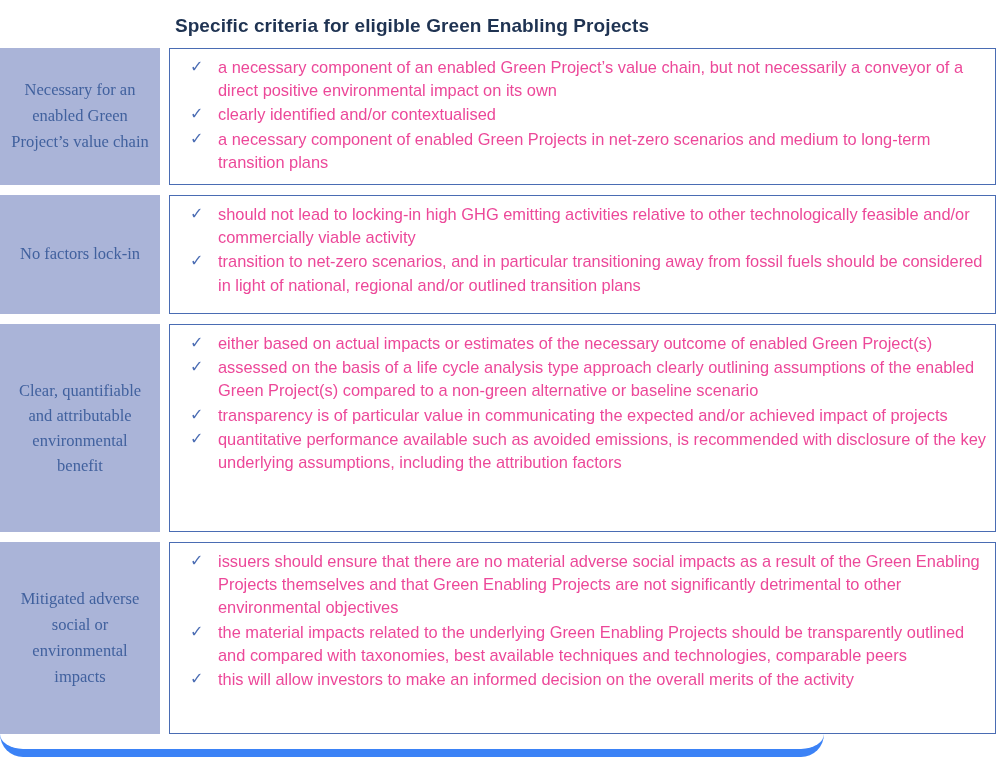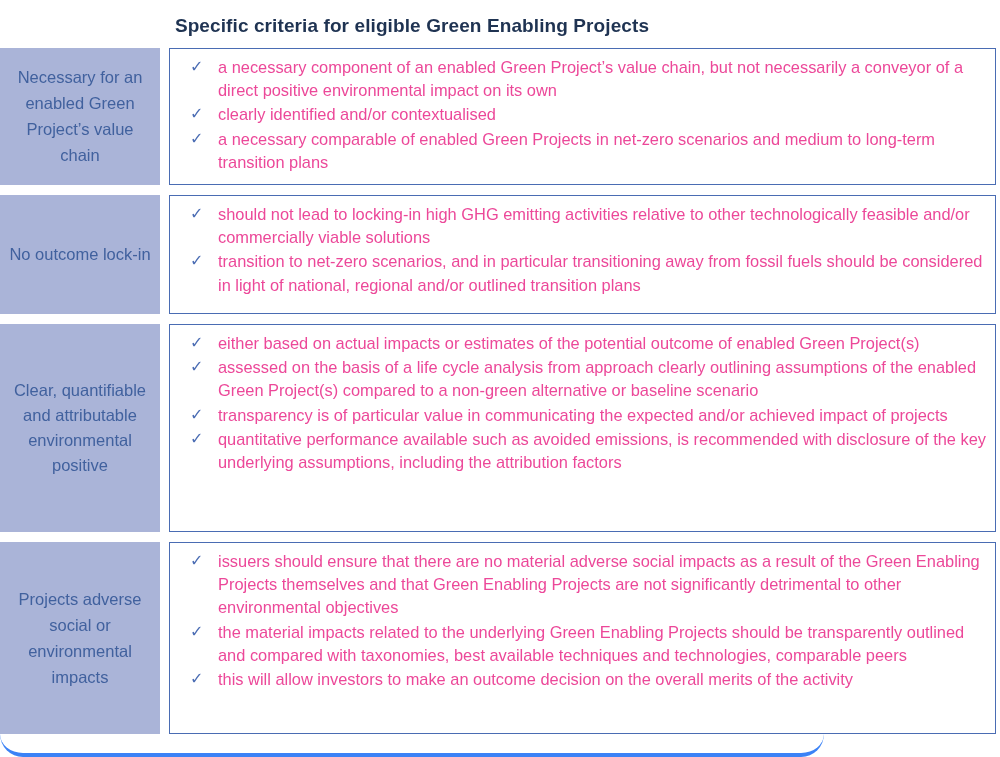--- a/index.html
+++ b/index.html
@@ -13,21 +13,21 @@
     font-family: "Liberation Sans", sans-serif;
     overflow: hidden;
     position: relative;
   }
 
   #page-root {
     width: 824px;
     height: 757px;
     box-sizing: border-box;
     position: relative;
-    border-bottom: 4px solid #3b82f6;
+    border-bottom: 8px solid #3b82f6;
     background: #ffffff;
     border-radius: 23px;
   }
 
   .slide-title {
     text-align: center;
     font-size: 19px;
     font-weight: bold;
     color: #1f3352;
     letter-spacing: 0.1px;
@@ -63,21 +63,21 @@
     color: #41619e;
     font-size: 16.5px;
     line-height: 1.58;
     text-align: center;
     display: flex;
     align-items: center;
     justify-content: center;
     box-sizing: border-box;
     padding: 6px 8px;
     height: 100%;
-    font-family: Liberation Sans, sans-serif;
+    font-family: Liberation Serif, serif;
   }
 
   .spacer-cell {
     width: 9px;
     padding: 0;
     background: #ffffff;
   }
 
   .criterion-items-cell {
     padding: 0;
@@ -159,105 +159,105 @@
               <li class="bullet-item">
                 <span class="check-icon">✓</span>
                 <span class="bullet-text">a necessary component of an enabled Green Project’s value chain, but not necessarily a conveyor of a direct positive environmental impact on its own</span>
               </li>
               <li class="bullet-item">
                 <span class="check-icon">✓</span>
                 <span class="bullet-text">clearly identified and/or contextualised</span>
               </li>
               <li class="bullet-item">
                 <span class="check-icon">✓</span>
-                <span class="bullet-text">a necessary comparable of enabled Green Projects in net-zero scenarios and medium to long-term transition plans</span>
+                <span class="bullet-text">a necessary component of enabled Green Projects in net-zero scenarios and medium to long-term transition plans</span>
               </li>
             </ul>
           </div>
         </td>
       </tr>
       <tr class="row-gap">
           <td colspan="3"></td>
         </tr>
 
       <tr class="criteria-row row-h2">
         <td class="criterion-label-cell">
-          <div class="criterion-label-box">No outcome lock-in</div>
-        </td>
-        <td class="spacer-cell"></td>
-        <td class="criterion-items-cell">
-          <div class="criterion-items-box">
-            <ul class="bullet-list">
-              <li class="bullet-item">
-                <span class="check-icon">✓</span>
-                <span class="bullet-text">should not lead to locking-in high GHG emitting activities relative to other technologically feasible and/or commercially viable solutions</span>
+          <div class="criterion-label-box">No factors lock-in</div>
+        </td>
+        <td class="spacer-cell"></td>
+        <td class="criterion-items-cell">
+          <div class="criterion-items-box">
+            <ul class="bullet-list">
+              <li class="bullet-item">
+                <span class="check-icon">✓</span>
+                <span class="bullet-text">should not lead to locking-in high GHG emitting activities relative to other technologically feasible and/or commercially viable activity</span>
               </li>
               <li class="bullet-item">
                 <span class="check-icon">✓</span>
                 <span class="bullet-text">transition to net-zero scenarios, and in particular transitioning away from fossil fuels should be considered in light of national, regional and/or outlined transition plans</span>
               </li>
             </ul>
           </div>
         </td>
       </tr>
       <tr class="row-gap">
           <td colspan="3"></td>
         </tr>
 
       <tr class="criteria-row row-h3">
         <td class="criterion-label-cell">
-          <div class="criterion-label-box">Clear, quantifiable and attributable environmental positive</div>
-        </td>
-        <td class="spacer-cell"></td>
-        <td class="criterion-items-cell">
-          <div class="criterion-items-box">
-            <ul class="bullet-list">
-              <li class="bullet-item">
-                <span class="check-icon">✓</span>
-                <span class="bullet-text">either based on actual impacts or estimates of the potential outcome of enabled Green Project(s)</span>
-              </li>
-              <li class="bullet-item">
-                <span class="check-icon">✓</span>
-                <span class="bullet-text">assessed on the basis of a life cycle analysis from approach clearly outlining assumptions of the enabled Green Project(s) compared to a non-green alternative or baseline scenario</span>
+          <div class="criterion-label-box">Clear, quantifiable and attributable environmental benefit</div>
+        </td>
+        <td class="spacer-cell"></td>
+        <td class="criterion-items-cell">
+          <div class="criterion-items-box">
+            <ul class="bullet-list">
+              <li class="bullet-item">
+                <span class="check-icon">✓</span>
+                <span class="bullet-text">either based on actual impacts or estimates of the necessary outcome of enabled Green Project(s)</span>
+              </li>
+              <li class="bullet-item">
+                <span class="check-icon">✓</span>
+                <span class="bullet-text">assessed on the basis of a life cycle analysis type approach clearly outlining assumptions of the enabled Green Project(s) compared to a non-green alternative or baseline scenario</span>
               </li>
               <li class="bullet-item">
                 <span class="check-icon">✓</span>
                 <span class="bullet-text">transparency is of particular value in communicating the expected and/or achieved impact of projects</span>
               </li>
               <li class="bullet-item">
                 <span class="check-icon">✓</span>
                 <span class="bullet-text">quantitative performance available such as avoided emissions, is recommended with disclosure of the key underlying assumptions, including the attribution factors</span>
               </li>
             </ul>
           </div>
         </td>
       </tr>
       <tr class="row-gap">
           <td colspan="3"></td>
         </tr>
 
       <tr class="criteria-row row-h4">
         <td class="criterion-label-cell">
-          <div class="criterion-label-box">Projects adverse social or environmental impacts</div>
+          <div class="criterion-label-box">Mitigated adverse social or environmental impacts</div>
         </td>
         <td class="spacer-cell"></td>
         <td class="criterion-items-cell">
           <div class="criterion-items-box">
             <ul class="bullet-list">
               <li class="bullet-item">
                 <span class="check-icon">✓</span>
                 <span class="bullet-text">issuers should ensure that there are no material adverse social impacts as a result of the Green Enabling Projects themselves and that Green Enabling Projects are not significantly detrimental to other environmental objectives</span>
               </li>
               <li class="bullet-item">
                 <span class="check-icon">✓</span>
                 <span class="bullet-text">the material impacts related to the underlying Green Enabling Projects should be transparently outlined and compared with taxonomies, best available techniques and technologies, comparable peers</span>
               </li>
               <li class="bullet-item">
                 <span class="check-icon">✓</span>
-                <span class="bullet-text">this will allow investors to make an outcome decision on the overall merits of the activity</span>
+                <span class="bullet-text">this will allow investors to make an informed decision on the overall merits of the activity</span>
               </li>
             </ul>
           </div>
         </td>
       </tr>
 
     </tbody>
   </table>
 
 </div>

